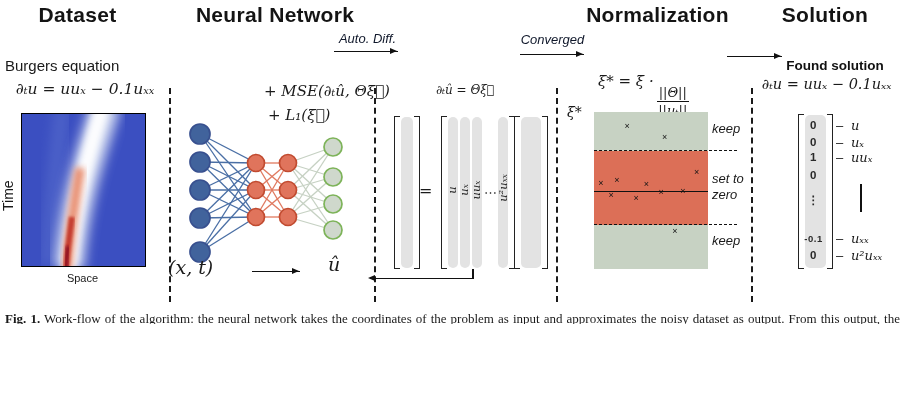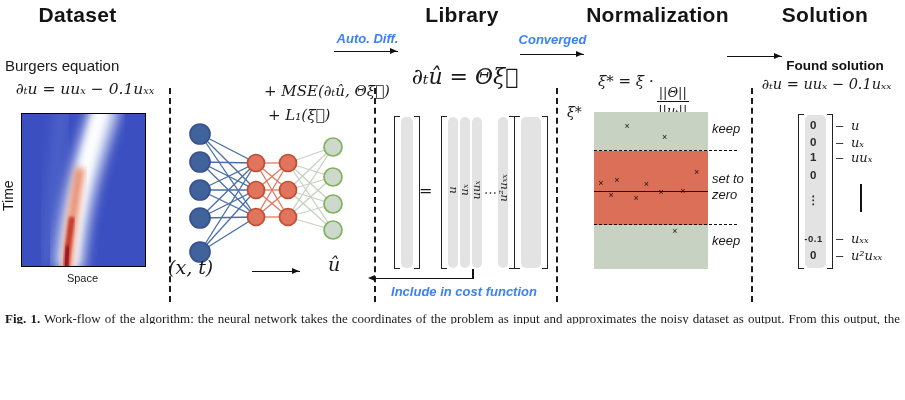--- a/index.html
+++ b/index.html
@@ -1,19 +1,19 @@
 <!DOCTYPE html>
 <html style="--heat-blue: #3b4fc1; --heat-red: #b40426; --node-input: #41639c; --node-input-border: #38508f; --node-hidden: #e0745c; --node-hidden-border: #c14b30; --node-output: #cfd8cc; --node-output-border: #7db359; --edge-input: #4a6fa5; --edge-hidden: #e0795f; --edge-output: #c6d1c3; --band-keep: #c7d2c3; --band-zero: #dc6f57; --bar-gray: #e3e3e3;"><head>
 <meta charset="utf-8">
 <style>
   html,body{margin:0;padding:0;background:#fff;}
   #canvas{position:relative;width:905px;height:324px;background:#fff;overflow:hidden;
           font-family:"Liberation Sans",sans-serif;color:#111;}
   .hdr{position:absolute;top:3px;font-weight:700;font-size:21px;text-align:center;color:#141414;letter-spacing:.3px;}
-  .alabel{position:absolute;font-style:italic;font-size:13px;text-align:center;color:#3b82f6;font-weight:700;}
+  .alabel{position:absolute;font-style:italic;font-size:13px;text-align:center;color:#0f172a;font-weight:400;}
   .harrow{position:absolute;border-top:1.5px solid #111;}
   .harrow::after{content:"";position:absolute;right:-2px;top:-4.2px;width:0;height:0;border:3.4px solid transparent;border-left:7px solid #111;}
   .harrow.left::after{left:-2px;right:auto;border-left:none;border-right:7px solid #111;}
   .divider{position:absolute;top:88px;height:214px;border-left:2px dashed #1a1a1a;}
   .eq{position:absolute;font-family:"DejaVu Serif","Liberation Serif",serif;font-style:italic;color:#1a1a1a;}
   .sans-md{position:absolute;font-size:15px;font-weight:500;color:#1a1a1a;}
   
   .vec{position:absolute;display:flex;height:153px;}
   .brk{width:5px;border:1.7px solid #222;flex:none;}
   .brk.l{border-right:none;}
@@ -47,21 +47,21 @@
            font-size:13px;line-height:1.36;text-align:justify;color:#1a1a1a;}
   #caption .pfx{font-weight:700;}
   .vert-label{position:absolute;writing-mode:vertical-rl;transform:rotate(180deg);font-size:14px;font-weight:500;color:#1a1a1a;}
 </style>
 </head>
 <body>
 
 <div id="canvas">
 
   <div class="hdr" style="left:10px;width:135px;">Dataset</div>
-  <div class="hdr" style="left:392px;width:140px;">Library</div>
+  <div class="hdr" style="left:175px;width:200px;">Neural Network</div>
   <div class="hdr" style="left:755px;width:140px;">Solution</div>
   <div class="hdr" style="left:565px;width:185px;">Normalization</div>
 
   <div class="alabel" style="left:325px;top:31px;width:85px;">Auto. Diff.</div>
   <div class="harrow" style="left:334px;top:51px;width:64px;"></div>
   <div class="alabel" style="left:505px;top:32px;width:95px;">Converged</div>
   <div class="harrow" style="left:520px;top:54px;width:64px;"></div>
   <div class="harrow" style="left:727px;top:56px;width:55px;"></div>
 
   <div class="divider" style="left:169px;"></div>
@@ -151,21 +151,21 @@
       <circle cx="147" cy="25" r="9" style="fill:var(--node-output);stroke:var(--node-output-border);stroke-width:1.7"></circle>
       <circle cx="147" cy="55" r="9" style="fill:var(--node-output);stroke:var(--node-output-border);stroke-width:1.7"></circle>
       <circle cx="147" cy="82" r="9" style="fill:var(--node-output);stroke:var(--node-output-border);stroke-width:1.7"></circle>
       <circle cx="147" cy="108" r="9" style="fill:var(--node-output);stroke:var(--node-output-border);stroke-width:1.7"></circle>
     </svg>
 
   <div class="eq" style="left:168px;top:256px;font-size:19px;">(x, t)</div>
   <div class="harrow" style="left:252px;top:271px;width:48px;"></div>
   <div class="eq" style="left:328px;top:253px;font-size:19px;">û</div>
 
-  <div class="eq" style="left:400px;top:64px;width:130px;text-align:center;font-size:22px;">∂ₜû = Θξ⃗</div>
+  <div class="eq" style="left:400px;top:83px;width:130px;text-align:center;font-size:12px;">∂ₜû = Θξ⃗</div>
 
   <div class="vec" style="left:394px;top:116px;">
     <div class="brk l"></div>
     <div class="gbar" style="width:12px;"></div>
     <div class="brk r"></div>
   </div>
 
   <div class="eq" style="left:419px;top:181px;font-size:16px;font-style:normal;">=</div>
 
   <div class="vec" style="left:441px;top:116px;">
@@ -186,21 +186,20 @@
   <div class="rotlab" style="left:503px;top:188px;">u²uₓₓ</div>
 
   <div class="vec" style="left:514px;top:116px;">
     <div class="brk l"></div>
     <div class="gbar" style="width:20px;"></div>
     <div class="brk r"></div>
   </div>
 
   <div style="position:absolute;left:472px;top:269px;width:1.6px;height:10px;background:#111;"></div>
   <div class="harrow left" style="left:370px;top:278px;width:103px;"></div>
-  <div class="alabel" style="left:378px;top:284px;width:172px;">Include in cost function</div>
 
   <div class="eq" style="left:598px;top:72px;font-size:15px;">
     <span>ξ* = ξ ·</span><span class="frac">
         <span class="num">||Θ||</span>
         <span class="den">||uₜ||</span>
       </span>
   </div>
   <div class="eq" style="left:567px;top:104px;font-size:14px;">ξ*</div>
 
   <div id="norm-box">

